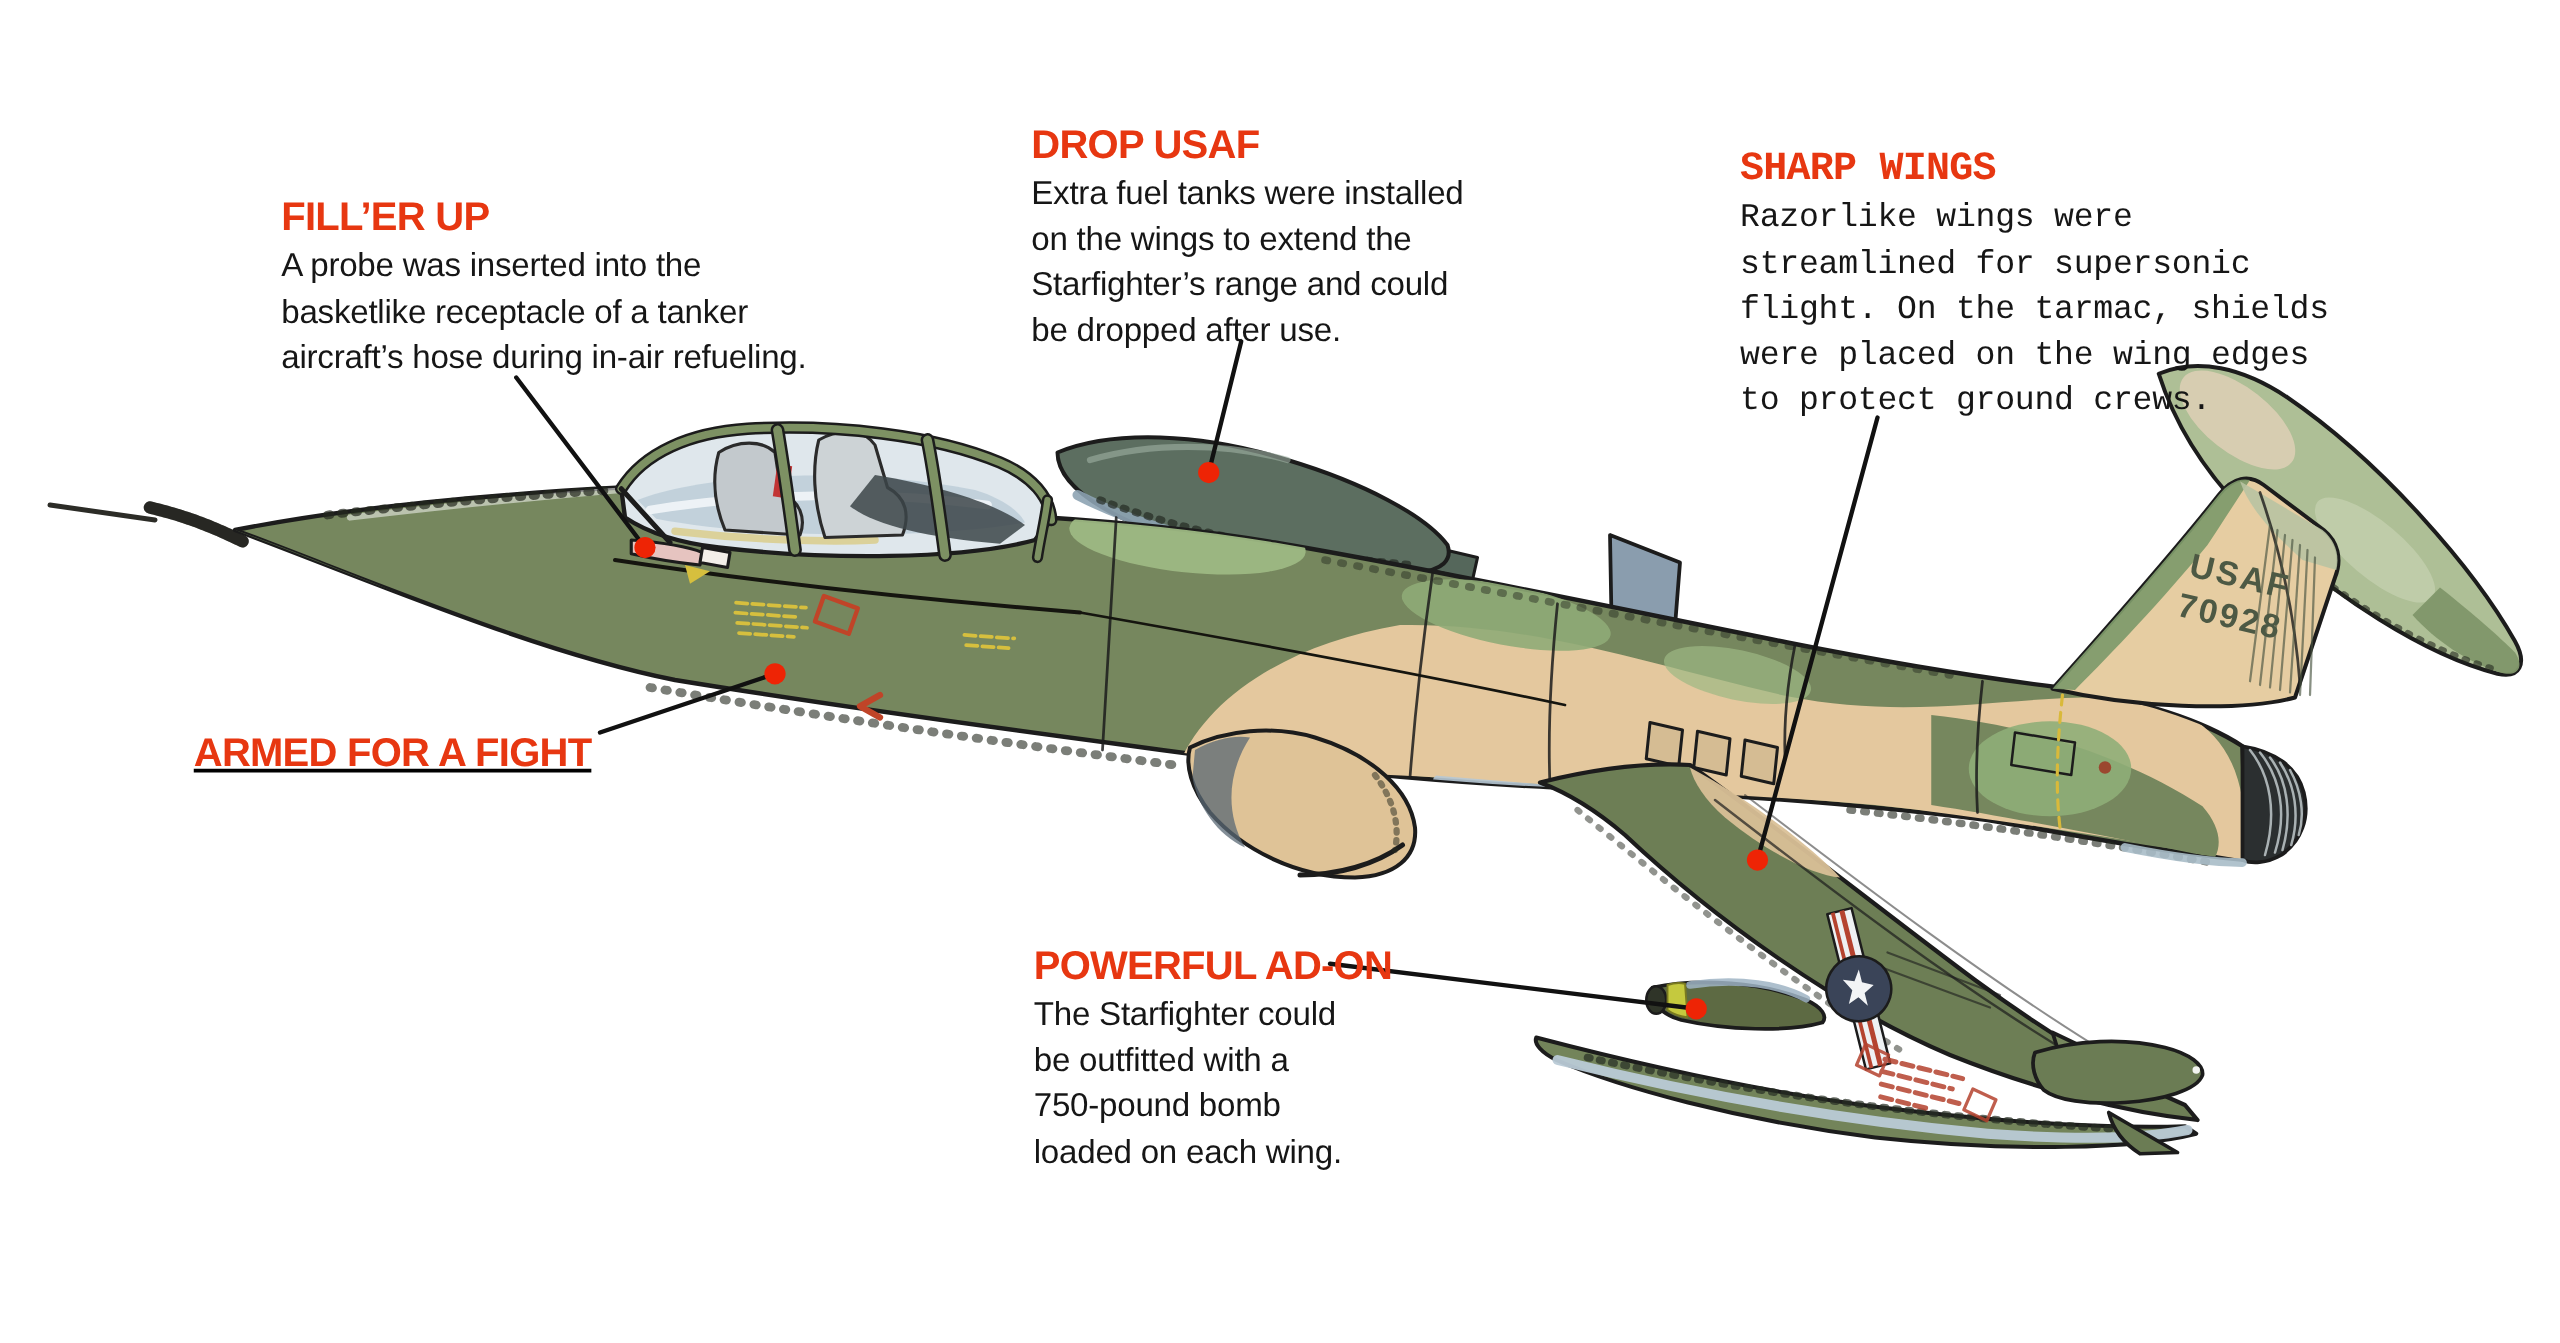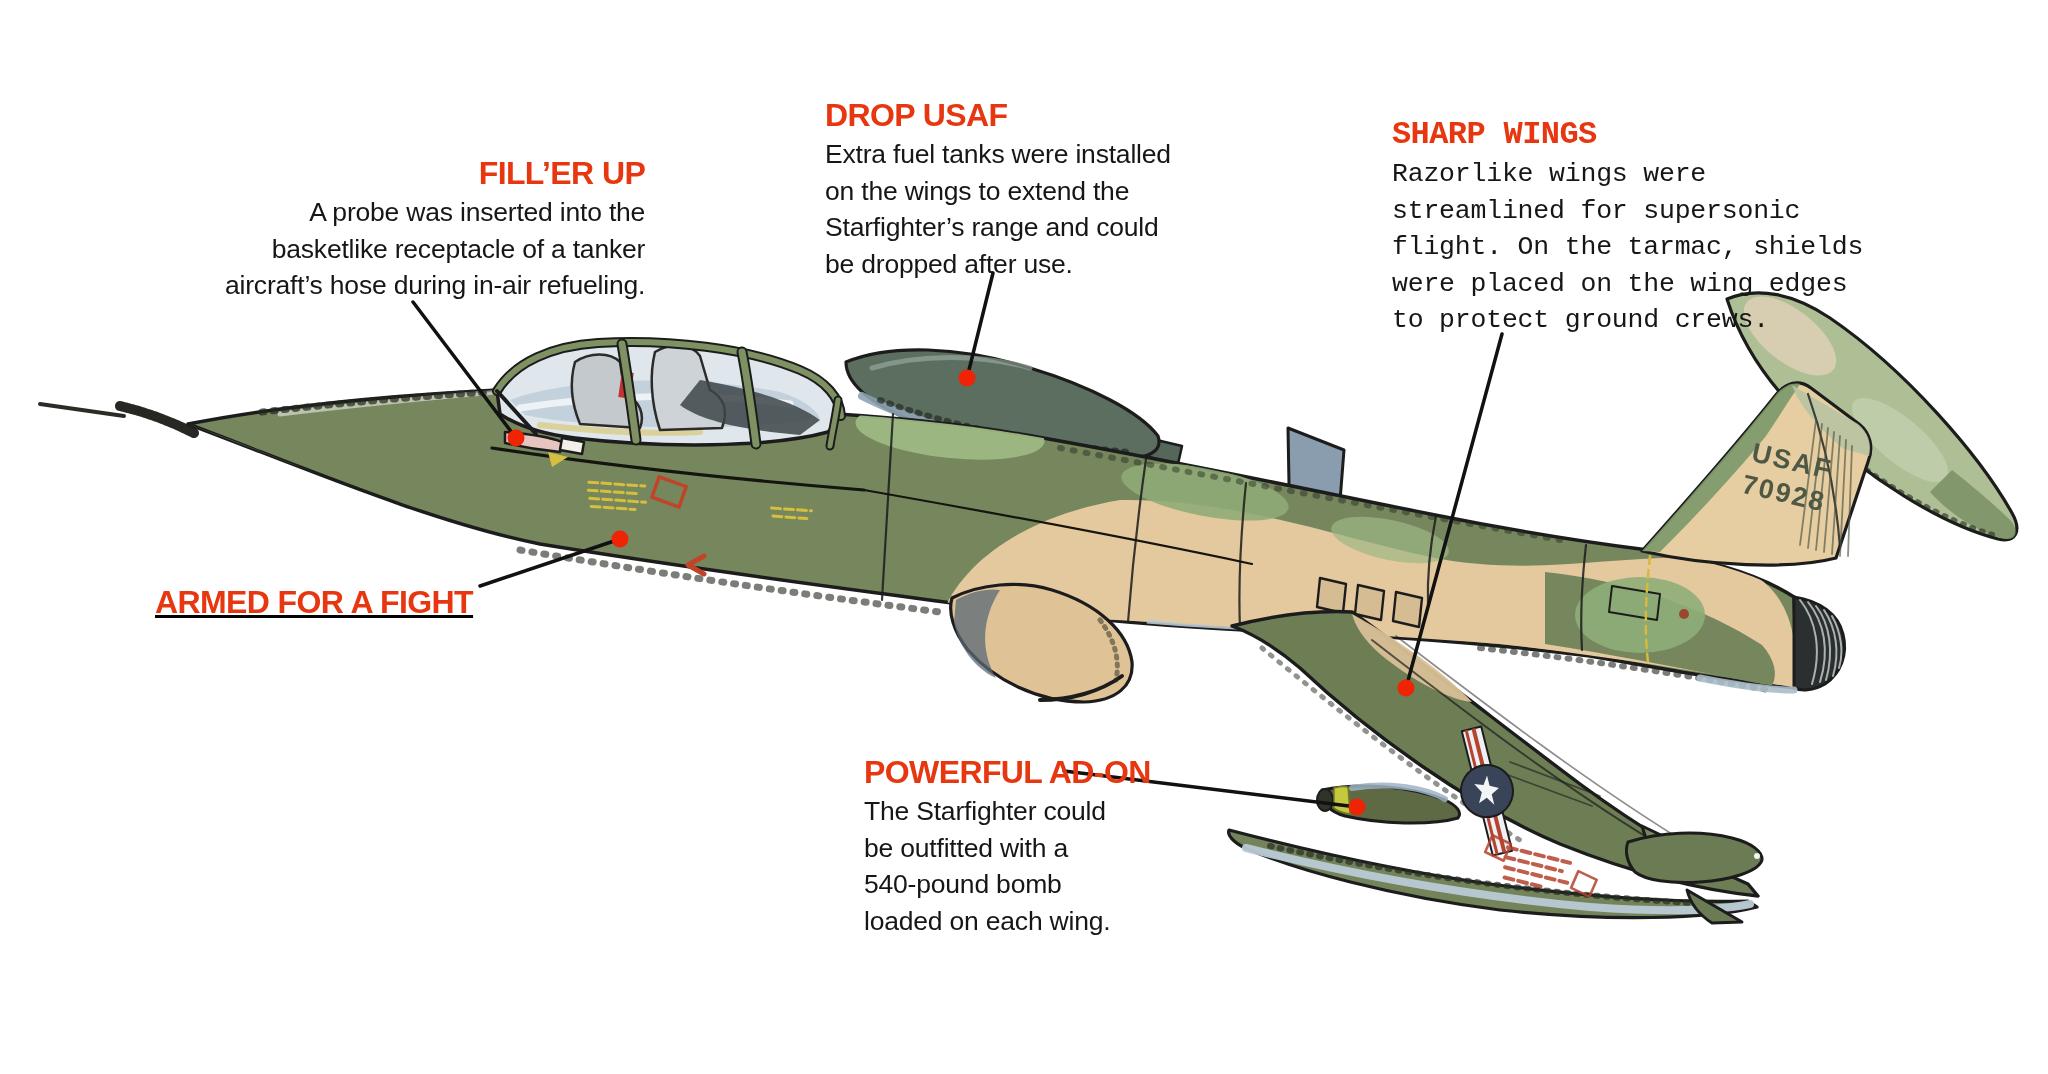--- a/index.html
+++ b/index.html
@@ -215,21 +215,21 @@
     </g>
     <g fill="#ee2405">
       <circle cx="516" cy="438" r="8.5"></circle>
       <circle cx="967" cy="378" r="8.5"></circle>
       <circle cx="1406" cy="688" r="8.5"></circle>
       <circle cx="620" cy="539" r="8.5"></circle>
       <circle cx="1357" cy="807" r="8.5"></circle>
     </g>
   </svg>
 
-  <div class="callout" style="left:225px;top:154px;text-align:right;">
+  <div class="callout" style="left:225px;top:154px;">
     <h2>FILL’ER UP</h2>
     <p>A probe was inserted into the
 basketlike receptacle of a tanker
 aircraft’s hose during in-air refueling.</p>
   </div>
 
   <div class="callout" style="left:825px;top:96px;">
     <h2>DROP USAF</h2>
     <p>Extra fuel tanks were installed
 on the wings to extend the
@@ -243,21 +243,21 @@
 streamlined for supersonic
 flight. On the tarmac, shields
 were placed on the wing edges
 to protect ground crews.</p>
   </div>
 
   <div class="callout" style="left:155px;top:583px;text-decoration:underline;">
     <h2>ARMED FOR A FIGHT</h2>
   </div>
 
-  <div class="callout" style="left:827px;top:753px;margin-left:37px;">
+  <div class="callout" style="left:827px;top:753px;">
     <h2>POWERFUL AD-ON</h2>
     <p>The Starfighter could
 be outfitted with a
-540-pound bomb
+750-pound bomb
 loaded on each wing.</p>
   </div>
 
 </div>
 
 </body></html>

